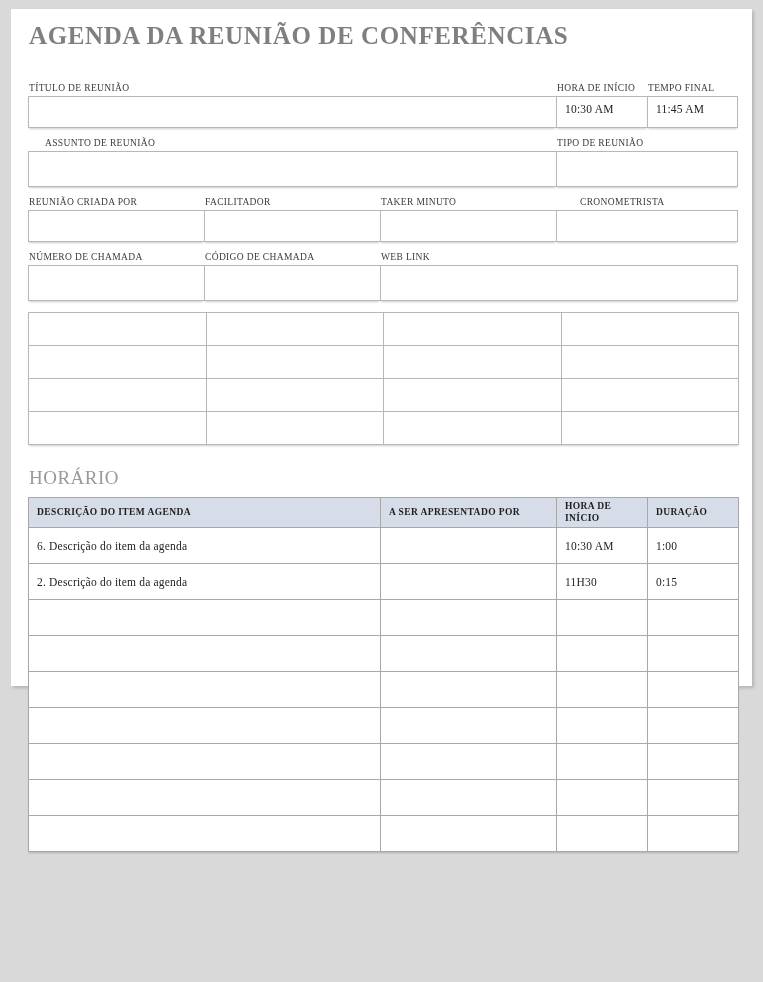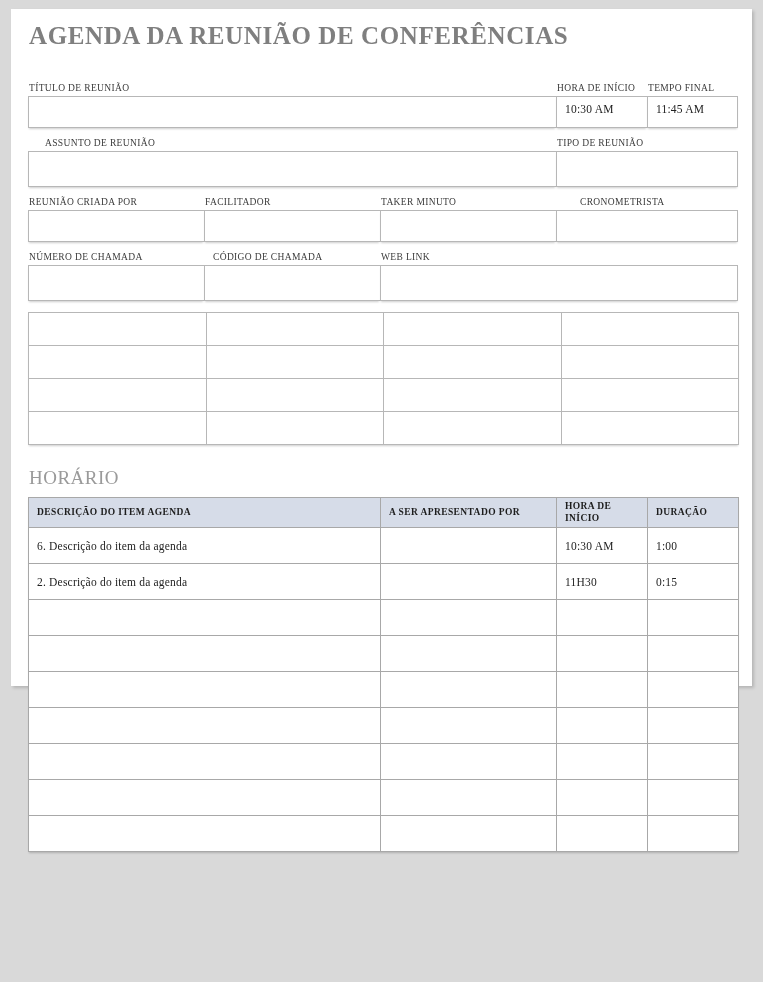--- a/index.html
+++ b/index.html
@@ -181,21 +181,21 @@
       </div>
       <div class="box" style="width:182px;height:32px;">
         <div class="box-val"></div>
       </div>
     </div>
   </div>
 
   <div class="row">
     <div class="lblrow">
       <div class="lbl" style="left:1px;">NÚMERO DE CHAMADA</div>
-      <div class="lbl" style="left:185px;">CÓDIGO DE CHAMADA</div>
+      <div class="lbl" style="left:177px;">CÓDIGO DE CHAMADA</div>
       <div class="lbl" style="left:353px;">WEB LINK</div>
     </div>
     <div class="boxrow">
       <div class="box" style="width:176px;height:36px;">
         <div class="box-val"></div>
       </div>
       <div class="box" style="width:176px;height:36px;">
         <div class="box-val"></div>
       </div>
       <div class="box" style="width:358px;height:36px;">

